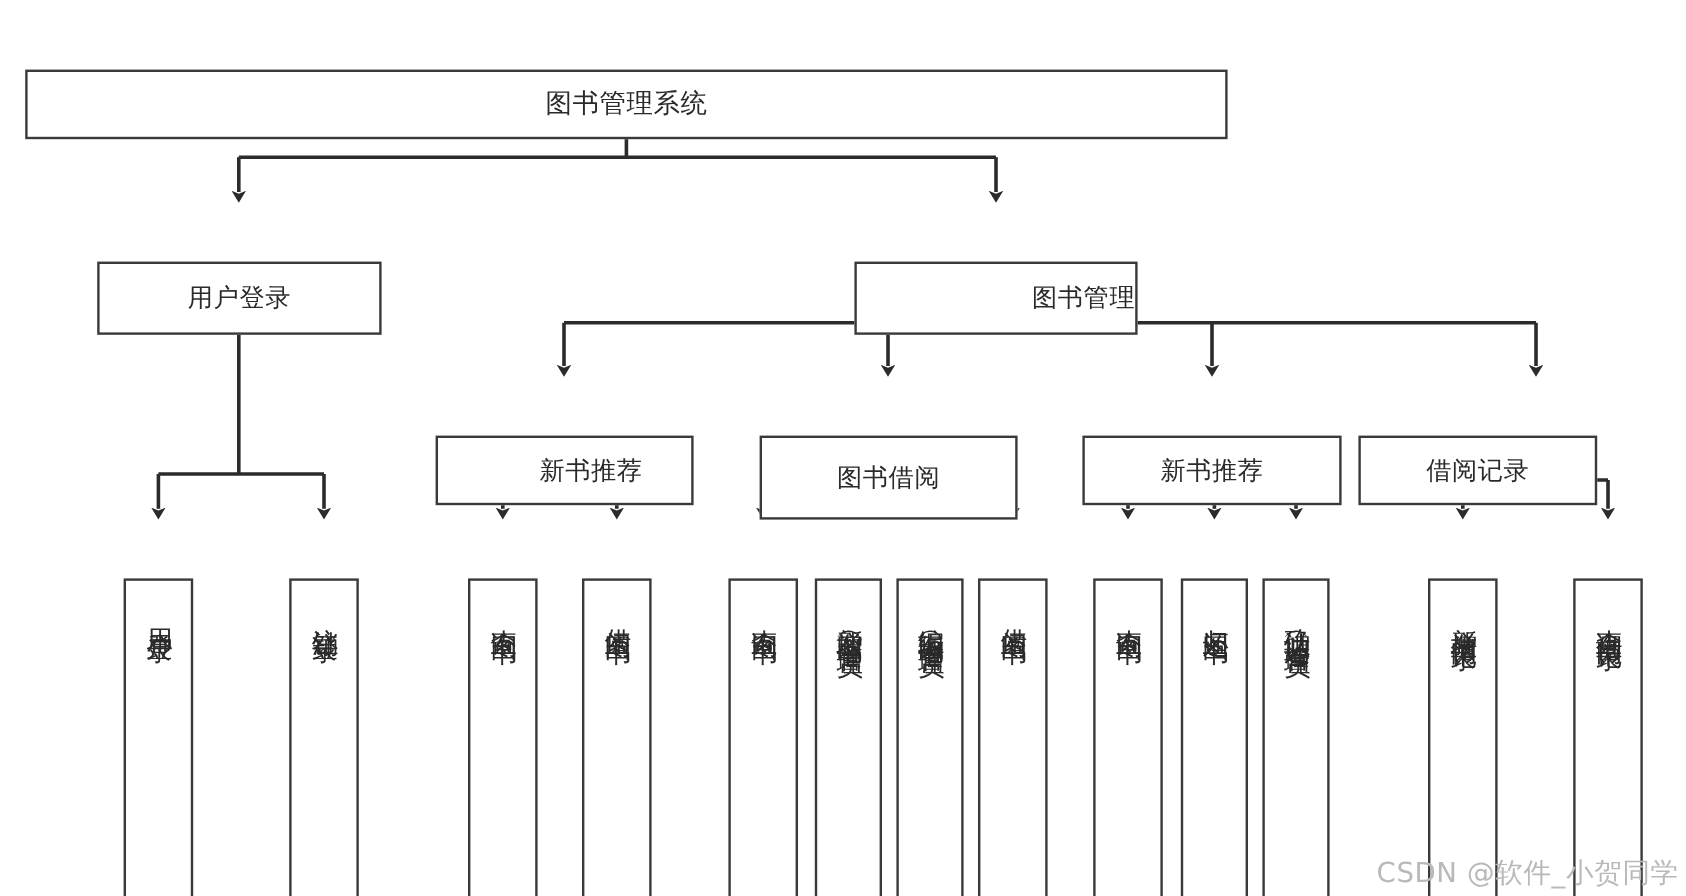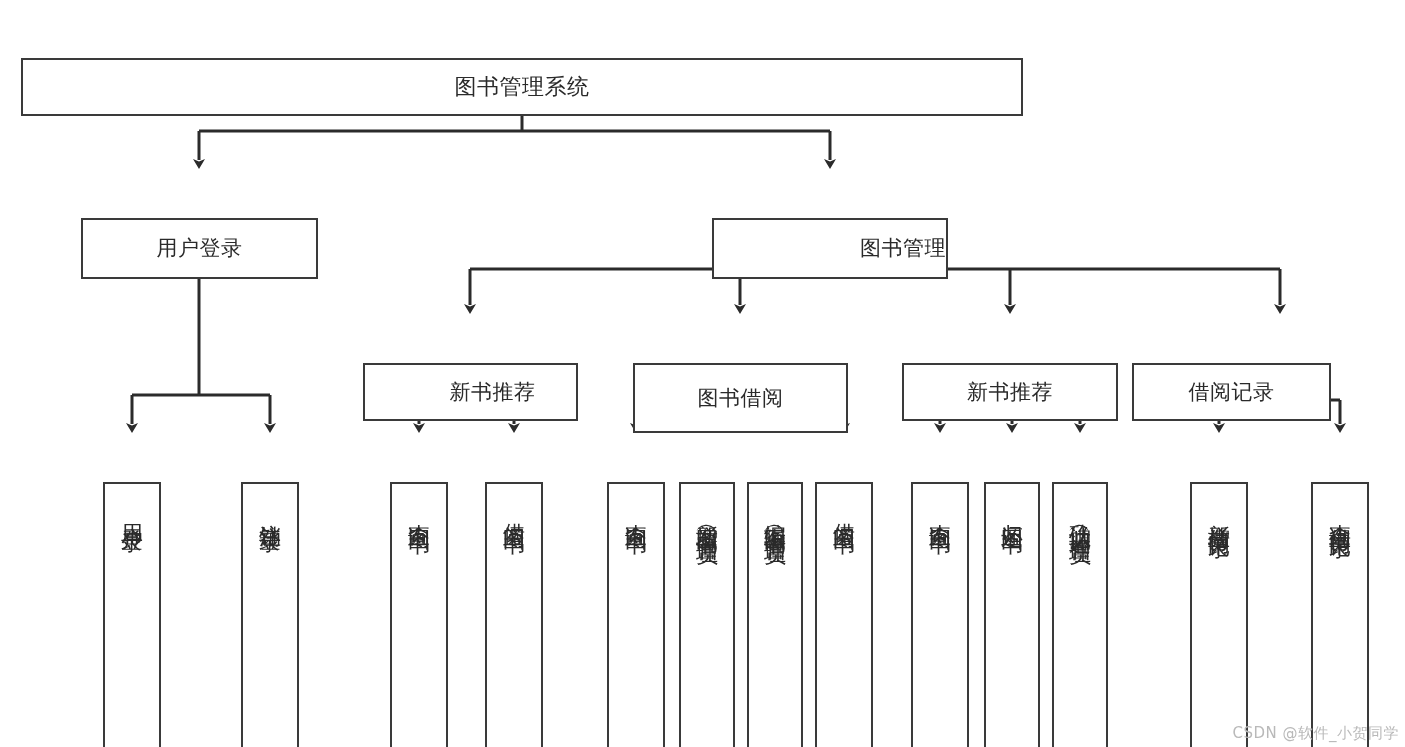--- a/index.html
+++ b/index.html
@@ -58,21 +58,21 @@
     letter-spacing: 3px;
     line-height: 1;
   }
   .node.root .lbl {
     font-size: 22px;
   }
   #watermark {
     position: absolute;
     right: 6px;
     bottom: 4px;
-    font-size: 15px;
+    font-size: 23px;
     color: #b9b9b9;
     letter-spacing: 0.5px;
     font-family: "DejaVu Sans", "Liberation Sans", sans-serif;
     pointer-events: none;
     white-space: nowrap;
   }
 </style>
 </head>
 <body>
 

